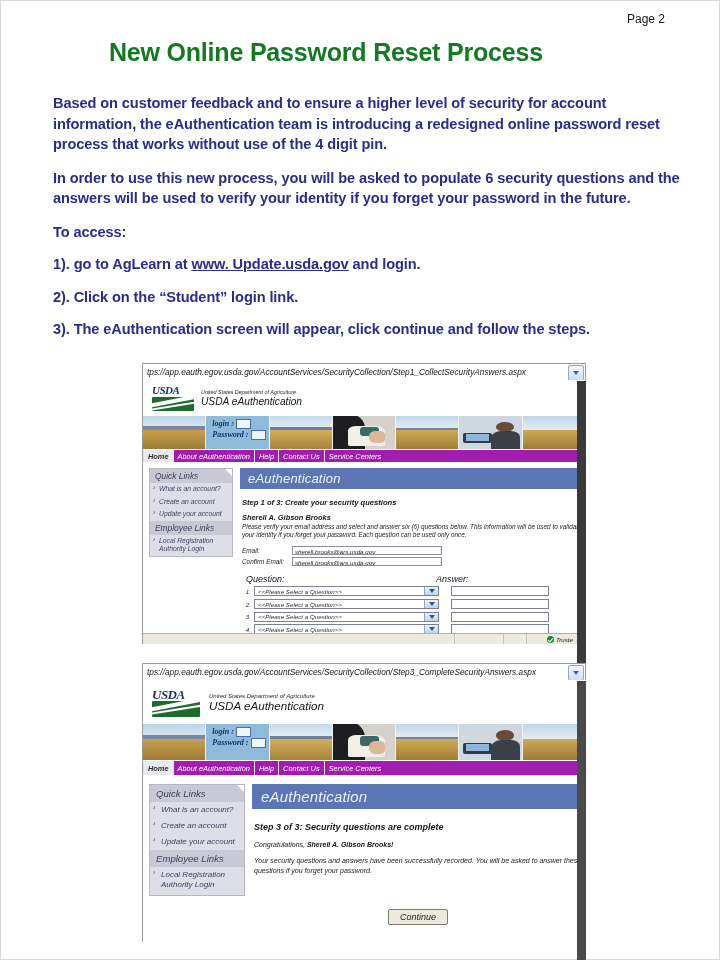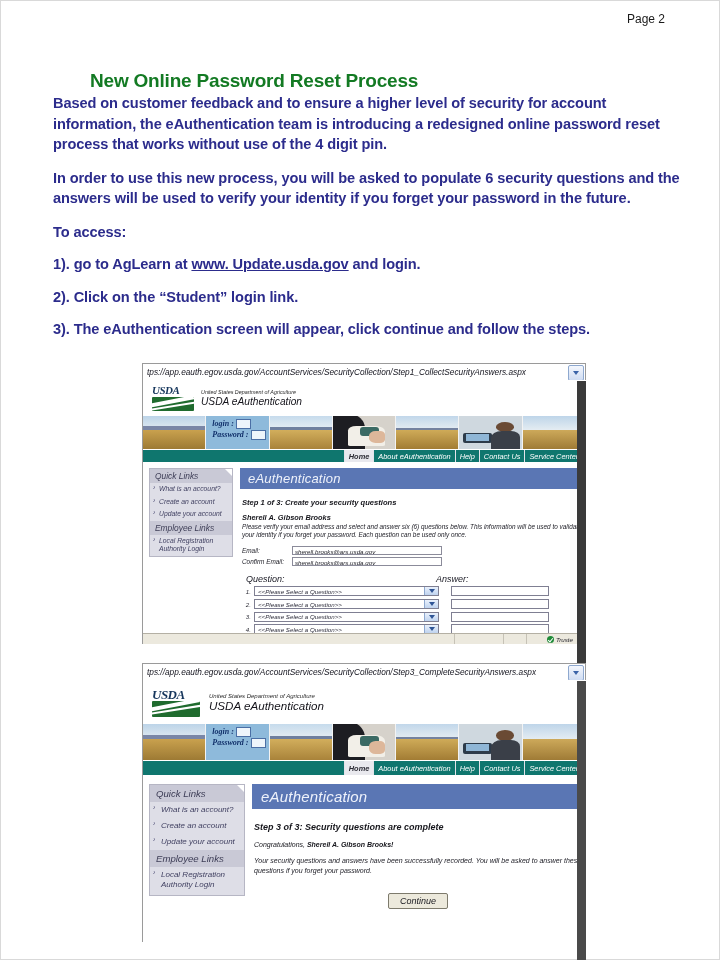--- a/index.html
+++ b/index.html
@@ -15,26 +15,25 @@
     border:1px solid #d9d9d9;
     box-sizing:border-box;
   }
   
   .page-num{
     position:absolute;top:11px;right:54px;
     font-size:12px;color:#1a1a1a;
     font-family:"Liberation Sans", sans-serif;
   }
   .doc-title{
-    position:absolute;top:37px;left:89px;
-    font-size:19px;font-weight:bold;
+    position:absolute;top:37px;left:108px;
+    font-size:25px;font-weight:bold;
     color:#137a23;
     letter-spacing:-0.2px;
     font-family:"Liberation Sans", sans-serif;
-    margin-top:32px;
   }
   
   .body-wrap{position:absolute;left:52px;top:92px;width:640px;}
   .para{
     color:#2c2c8c;
     font-weight:bold;
     font-size:14.6px;
     line-height:20.5px;
     margin:0 0 13px 0;
     letter-spacing:-0.1px;
@@ -120,22 +119,22 @@
     font-family:"Liberation Serif", serif;
     padding:2px 0 0 6px;box-sizing:border-box;line-height:11px;
   }
   .ovl-box{
     display:inline-block;width:13px;height:8px;background:#eef5fb;
     border:1px solid #4b6fa5;vertical-align:middle;margin-left:2px;
   }
 
   
   .navbar{
-    height:12px;background:#0f766e;display:flex;align-items:stretch;
-    justify-content:flex-end;border-top:1px solid #ffffff;
+    height:12px;background:#a21caf;display:flex;align-items:stretch;
+    border-top:1px solid #ffffff;
   }
   .navbar .nitem{
     font-size:7.4px;color:#ffffff;padding:0 4px;
     display:flex;align-items:center;
     border-left:1px solid #e3e3ea;white-space:nowrap;
     font-family:"Liberation Sans", sans-serif;
   }
   .navbar .nitem.active{background:#e9e9ee;color:#2b2b35;font-weight:bold;}
 
   
@@ -204,21 +203,21 @@
     border-top:4px solid #2f5596;
   }
   .ansin{
     width:98px;height:10px;border:1px solid #7f7f92;background:#ffffff;
     margin-left:12px;box-sizing:border-box;
   }
   .btn-big{
     background:#ece9dc;border:1px solid #7d7a6c;
     font-size:9px;color:#1c1c22;padding:2px 11px;border-radius:2px;
   }
-  .btnrow-big{display:flex;justify-content:center;margin-top:18px;}
+  .btnrow-big{display:flex;justify-content:center;margin-top:34px;}
 
   .statusbar{
     position:absolute;left:0;right:9px;bottom:0;height:11px;
     background:#ece9de;border-top:1px solid #b4b0a4;
     display:flex;align-items:center;justify-content:flex-end;
     padding-right:4px;box-sizing:border-box;
   }
   .statusbar .cell{
     border-left:1px solid #c6c2b6;height:100%;
   }

